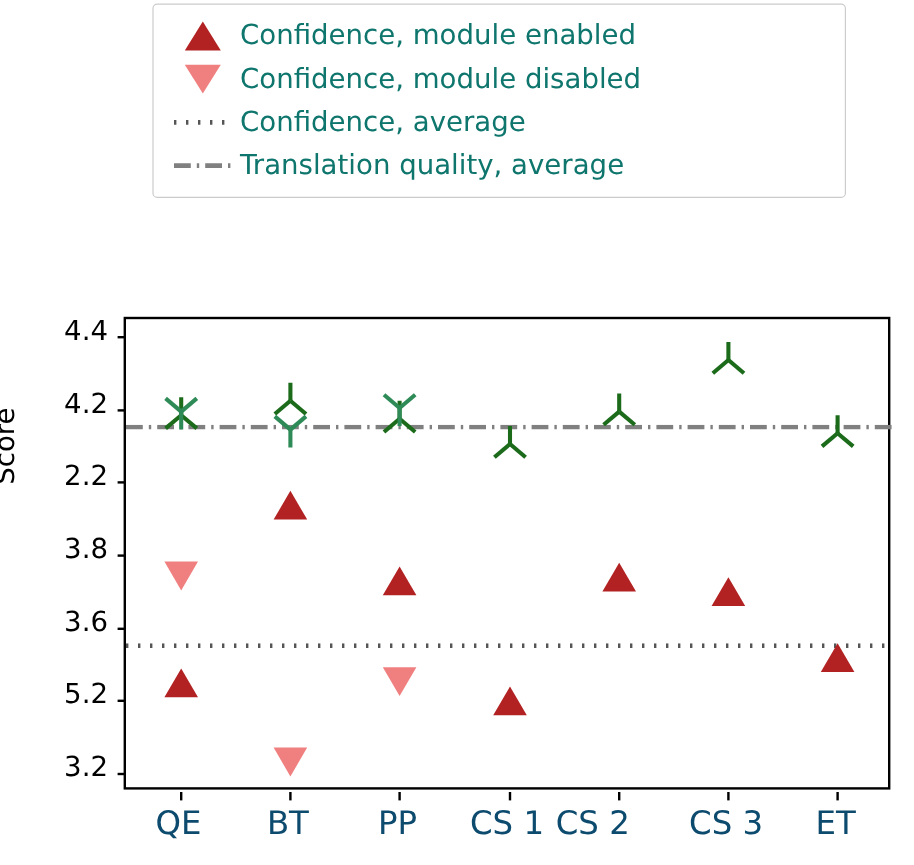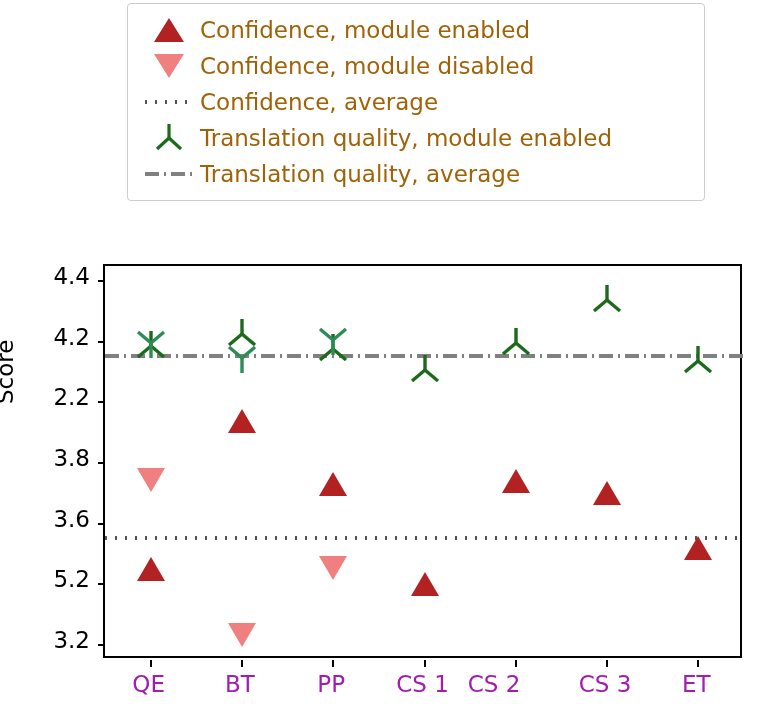--- a/index.html
+++ b/index.html
@@ -38,21 +38,21 @@
     height: 36px;
   }
   .legend-key {
     width: 62px;
     min-width: 62px;
     height: 36px;
     position: relative;
   }
   .legend-label {
     font-size: 23px;
-    color: #a16207;
+    color: #0f766e;
     line-height: 36px;
     white-space: nowrap;
   }
 
   
   .tri-up {
     position: absolute;
     left: 50%;
     top: 50%;
     transform: translate(-50%, -50%);
@@ -89,22 +89,22 @@
     background: #000000;
   }
   .xtick-mark {
     position: absolute;
     width: 2px;
     height: 7px;
     background: #000000;
   }
   .xtick-label {
     position: absolute;
-    font-size: 23px;
-    color: #a21caf;
+    font-size: 27px;
+    color: #0c4a6e;
     text-align: center;
     white-space: nowrap;
     transform: translateX(-50%);
   }
   #ylabel {
     position: absolute;
     left: -8px;
     top: 404px;
     font-size: 23px;
     color: #000000;
@@ -154,32 +154,20 @@
 
     <div class="legend-row">
       <div class="legend-key">
         <svg class="tri-up" width="52" height="10" viewBox="0 0 52 10">
           <line x1="2" y1="5" x2="50" y2="5" stroke="#555555" stroke-width="4" stroke-linecap="butt" stroke-dasharray="2 8"></line>
         </svg>
       </div>
       <div class="legend-label">Confidence, average</div>
     </div>
 
-    <div class="legend-row">
-      <div class="legend-key">
-        <svg class="tri-up" width="34" height="34" viewBox="0 0 34 34">
-          <g stroke="#1b6b1b" stroke-width="3.2" stroke-linecap="butt" fill="none">
-            <line x1="17" y1="17" x2="17" y2="3"></line>
-            <line x1="17" y1="17" x2="5" y2="28"></line>
-            <line x1="17" y1="17" x2="29" y2="28"></line>
-          </g>
-        </svg>
-      </div>
-      <div class="legend-label">Translation quality, module enabled</div>
-    </div>
 
 
     <div class="legend-row">
       <div class="legend-key">
         <svg class="tri-up" width="52" height="10" viewBox="0 0 52 10">
           <line x1="2" y1="5" x2="50" y2="5" stroke="#808080" stroke-width="4" stroke-linecap="butt" stroke-dasharray="14 5 2 5"></line>
         </svg>
       </div>
       <div class="legend-label">Translation quality, average</div>
     </div>

